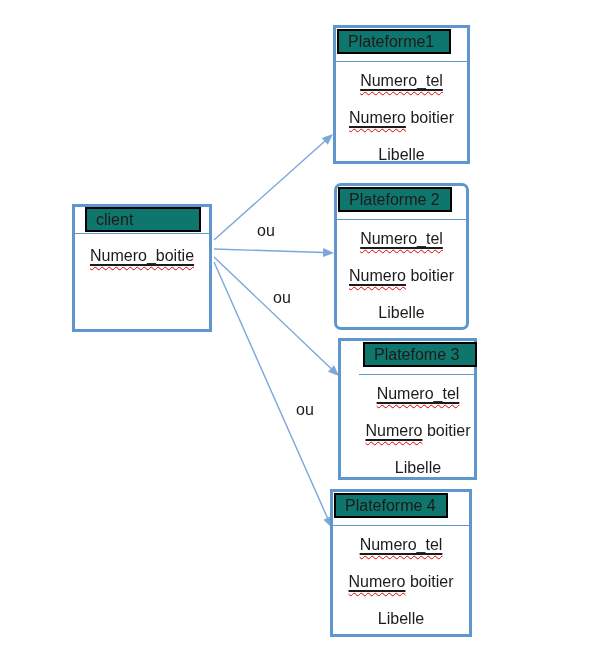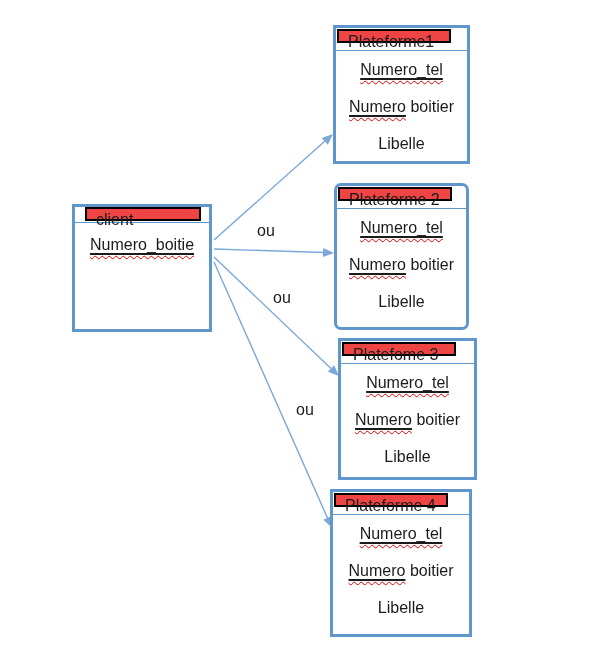--- a/index.html
+++ b/index.html
@@ -8,22 +8,22 @@
     font-family:"Liberation Sans", sans-serif;color:var(--text,#1b1b1b);
   }
   svg.connectors{position:absolute;left:0;top:0;width:601px;height:667px;}
 
   .entity{
     position:absolute;background:#ffffff;box-sizing:border-box;
     border:3px solid var(--box_border,#5f97cc);
   }
   .titlebox{
     box-sizing:border-box;border:2px solid var(--title_border,#000000);
-    margin:1px 0 0 1px;width:114px;height:14px;line-height:22px;
-    padding-left:9px;font-size:16px;background:#ef4444;white-space:nowrap;
+    margin:1px 0 0 1px;width:114px;height:25px;line-height:22px;
+    padding-left:9px;font-size:16px;background:#0f766e;white-space:nowrap;
   }
   .entity-client .titlebox{margin-left:10px;width:116px;margin-top:0;}
   .sep{height:0;border-top:1.5px solid var(--box_border,#5f97cc);margin-top:7px;
        margin-left:-3px;margin-right:-3px;}
   .entity-client .sep{margin-top:1px;}
   .attr{height:37px;line-height:37px;text-align:center;font-size:16px;white-space:nowrap;}
   .entity-client .attr{height:44px;line-height:44px;}
   .squig{
     text-decoration:underline wavy var(--spellcheck_squiggle,#e60000);
     text-decoration-thickness:1px;text-underline-offset:5px;margin-top:20px;
@@ -71,21 +71,21 @@
   </div>
 
   <div class="entity" style="left:334px;top:183px;width:135px;height:147px;border-radius:7px;">
     <div class="titlebox">Plateforme 2</div>
     <div class="sep"></div>
     <div class="attr"><span class="squig"><span class="uline">Numero_tel</span></span><span></span></div>
     <div class="attr"><span class="squig"><span class="uline">Numero</span></span><span> boitier</span></div>
     <div class="attr"><span class="squig"><span class="uline"></span></span><span>Libelle</span></div>
   </div>
 
-  <div class="entity" style="left:338px;top:338px;width:139px;height:142px;">
+  <div class="entity" style="left:338px;top:338px;width:139px;height:142px;padding-left:21px;">
     <div class="titlebox">Platefome 3</div>
     <div class="sep"></div>
     <div class="attr"><span class="squig"><span class="uline">Numero_tel</span></span><span></span></div>
     <div class="attr"><span class="squig"><span class="uline">Numero</span></span><span> boitier</span></div>
     <div class="attr"><span class="squig"><span class="uline"></span></span><span>Libelle</span></div>
   </div>
 
   <div class="entity" style="left:330px;top:489px;width:142px;height:148px;">
     <div class="titlebox">Plateforme 4</div>
     <div class="sep"></div>

